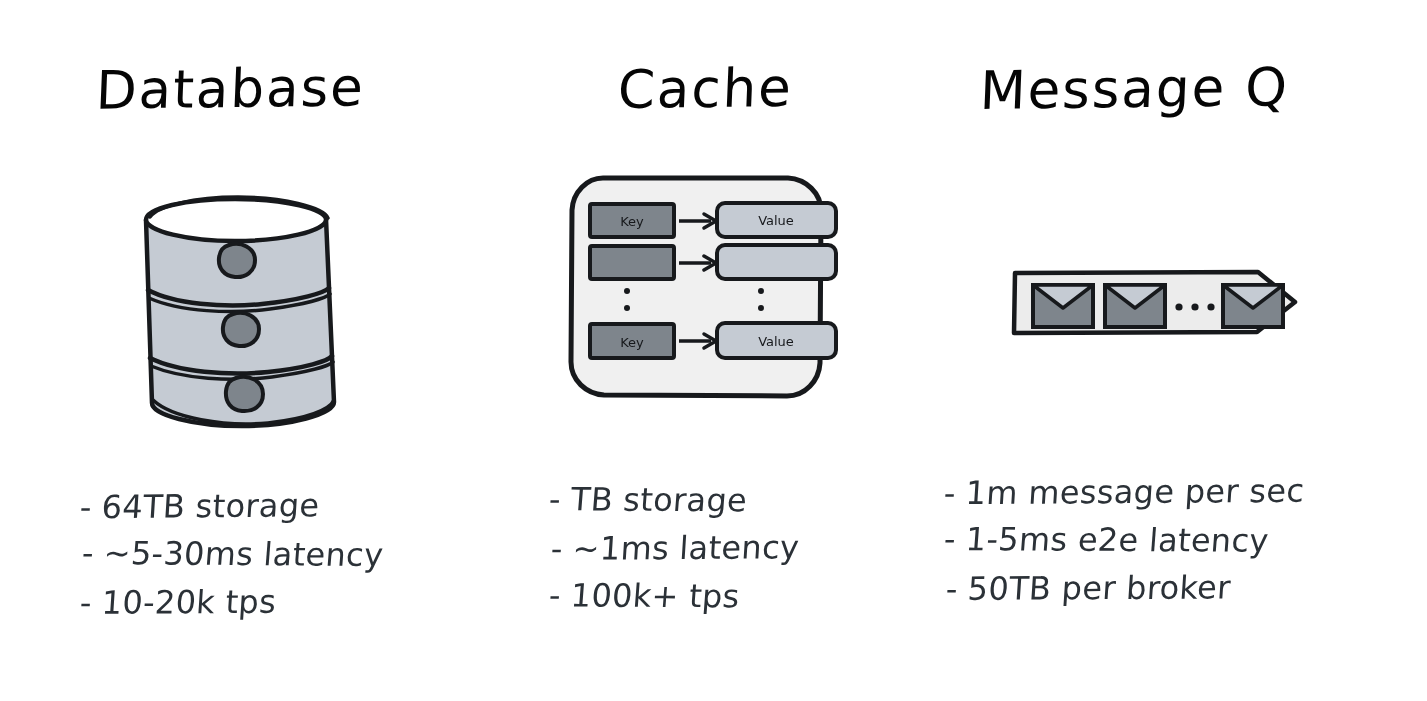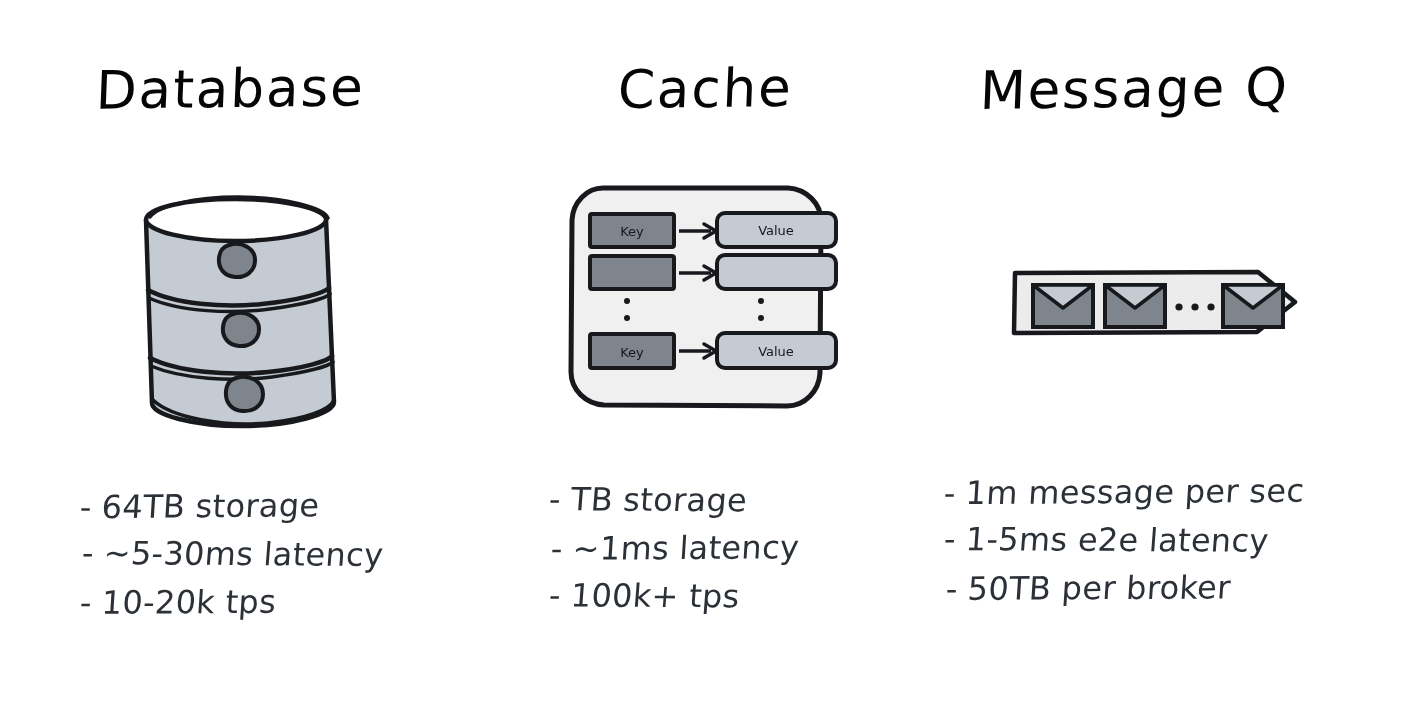--- a/index.html
+++ b/index.html
@@ -46,21 +46,21 @@
   }
   #title-database { left: 96px; }
   #title-cache    { left: 118px; }
   #title-queue    { left: 50px; }
 
   
   .icon-stage {
     position: absolute;
   }
   #icon-database { left: 128px; top: 188px; width: 240px; height: 250px; }
-  #icon-cache    { left: 65px;  top: 182px; width: 300px; height: 230px; }
+  #icon-cache    { left: 65px;  top: 172px; width: 300px; height: 230px; }
   #icon-queue    { left: 75px;  top: 245px; width: 340px; height: 120px; }
 
   
   .bullets {
     position: absolute;
     font-family: "DejaVu Sans", sans-serif;
     font-size: 32px;
     line-height: 48px;
     color: #2b3137;
     white-space: nowrap;

